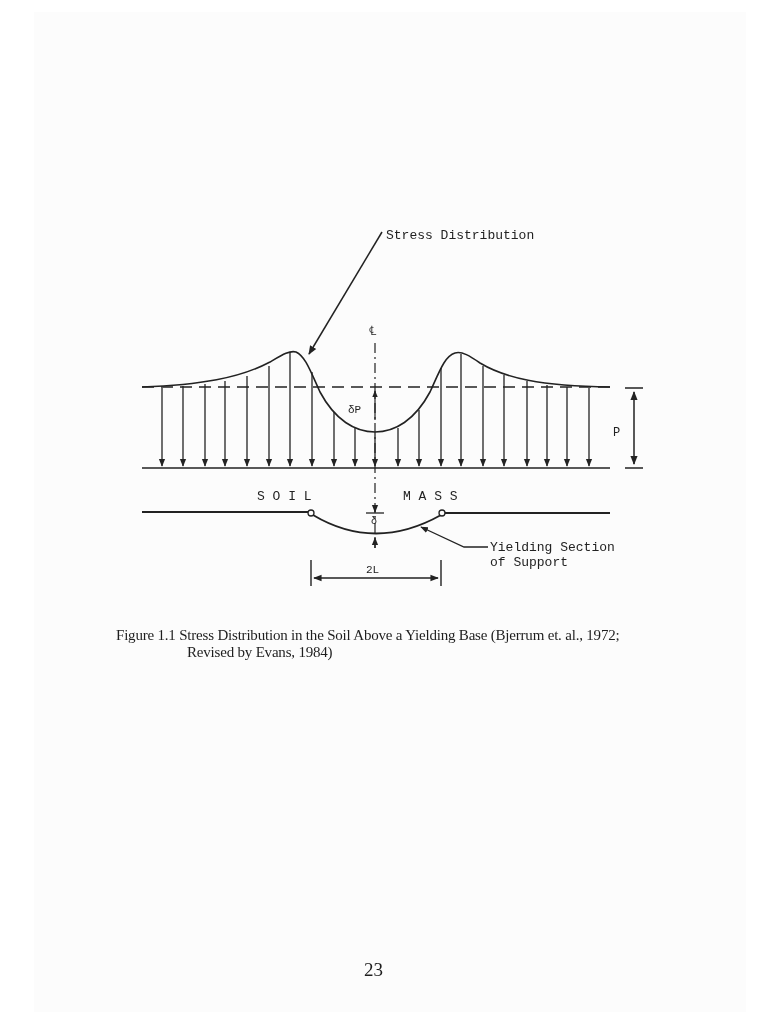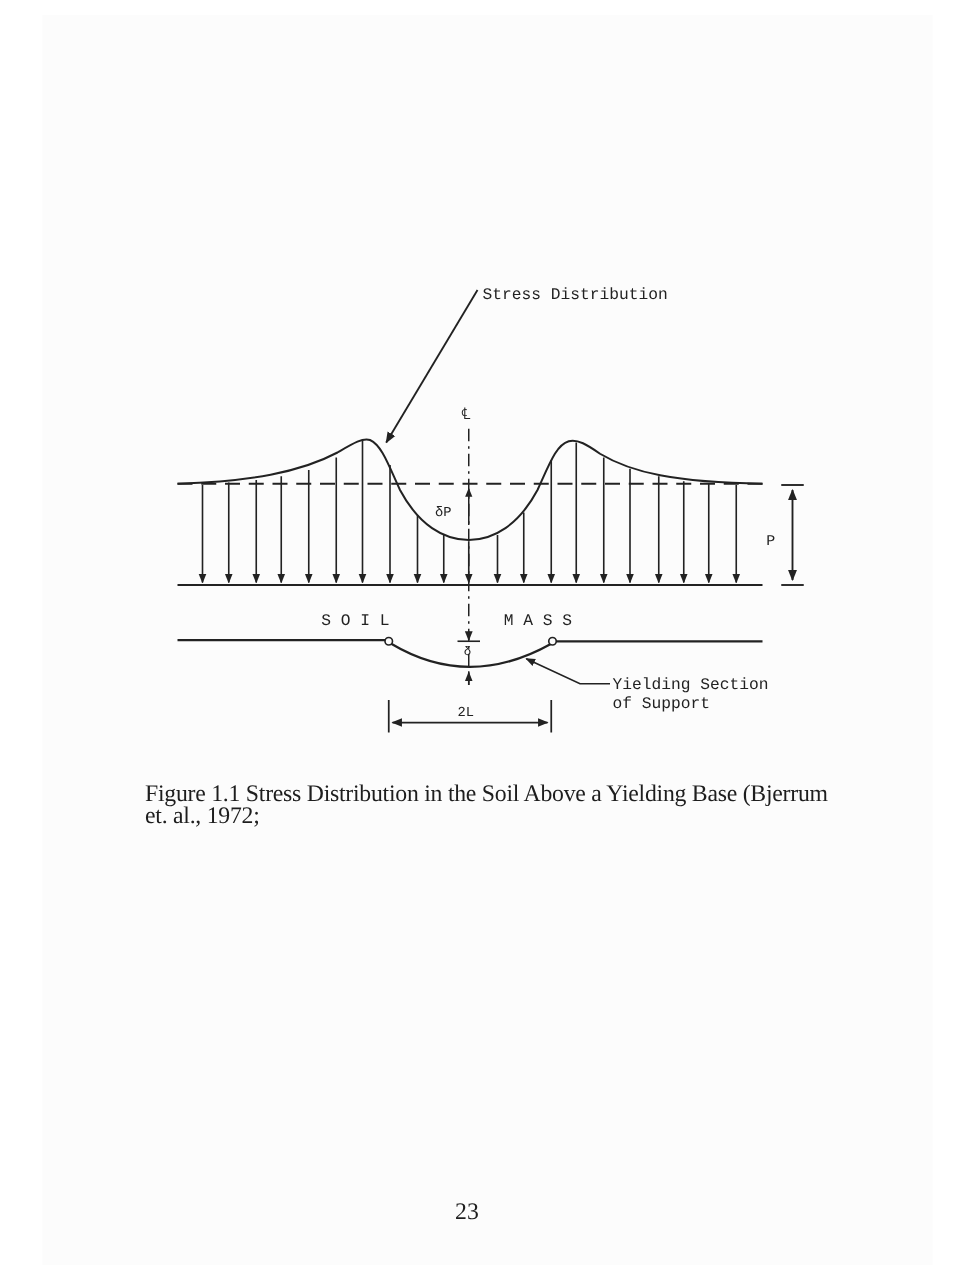--- a/index.html
+++ b/index.html
@@ -1,19 +1,19 @@
 <!DOCTYPE html>
 <html><head>
 <meta charset="utf-8">
 <style>
   html, body { margin:0; padding:0; background:#ffffff; }
   body { width:768px; height:1024px; position:relative; overflow:hidden; }
   .page { position:absolute; left:34px; top:12px; width:712px; height:1000px; background:#fcfcfc; }
   .mono { font-family:"Liberation Mono","DejaVu Sans Mono",monospace; fill:#222; }
-  .caption { position:absolute; left:116px; top:627px; width:560px; font-family:"Liberation Serif","DejaVu Serif",serif; font-size:19px; color:#1e1e1e; line-height:17px; letter-spacing:-0.2px; }
+  .caption { position:absolute; left:116px; top:627px; width:560px; font-family:"Liberation Serif","DejaVu Serif",serif; font-size:15px; color:#1e1e1e; line-height:17px; letter-spacing:-0.2px; }
   .caption .l2 { padding-left:71px; display:block; }
   .pagenum { position:absolute; left:364px; top:959px; font-family:"Liberation Serif","DejaVu Serif",serif; font-size:19px; color:#1e1e1e; }
   svg { position:absolute; left:0; top:0; }
 </style>
 </head>
 <body>
 
 <div class="page"></div>
 
 <svg width="768" height="1024" viewBox="0 0 768 1024">
@@ -98,15 +98,16 @@
   <text class="mono" x="257" y="500" font-size="13">S O I L</text>
   <text class="mono" x="403" y="500" font-size="13">M A S S</text>
   <text class="mono" x="371" y="524" font-size="10">δ</text>
   <text class="mono" x="490" y="551" font-size="13">Yielding Section</text>
   <text class="mono" x="490" y="566" font-size="13">of Support</text>
   <text class="mono" x="366" y="573" font-size="11">2L</text>
 </svg>
 
 <div class="caption">
   <span>Figure 1.1 Stress Distribution in the Soil Above a Yielding Base (Bjerrum et. al., 1972;</span>
+  <span class="l2">Revised by Evans, 1984)</span>
 </div>
 
 <div class="pagenum">23</div>
 
 </body></html>

